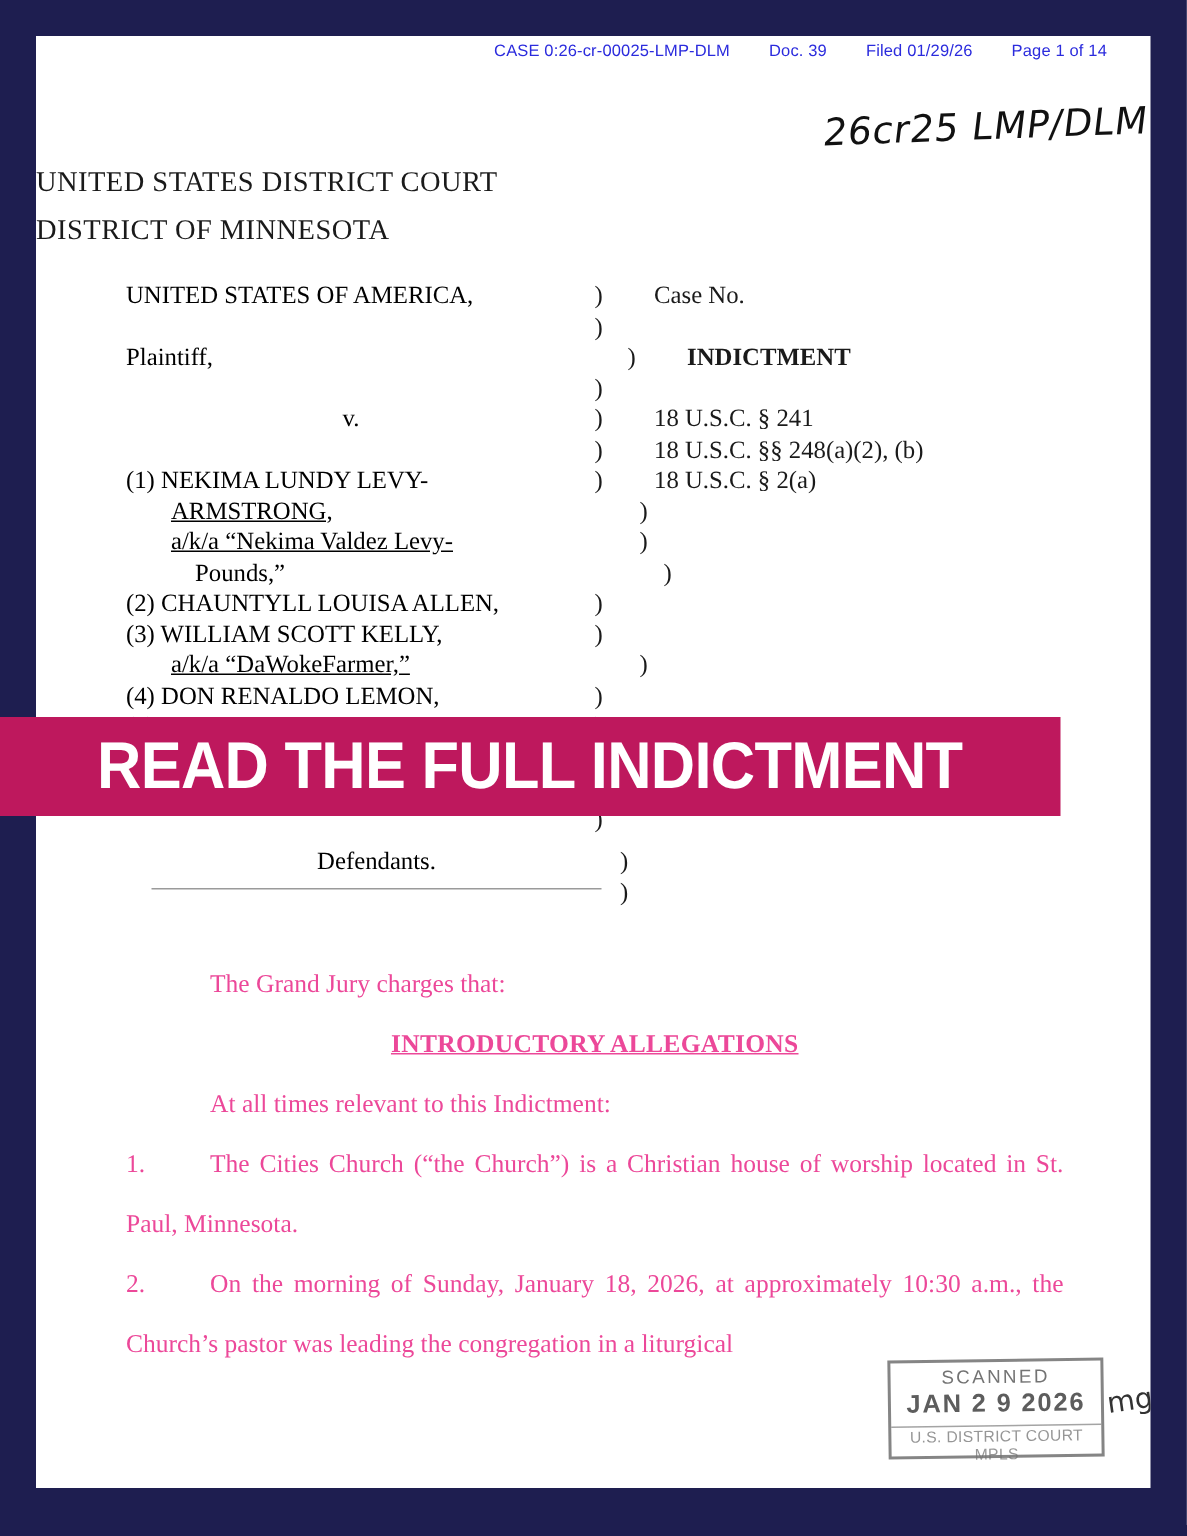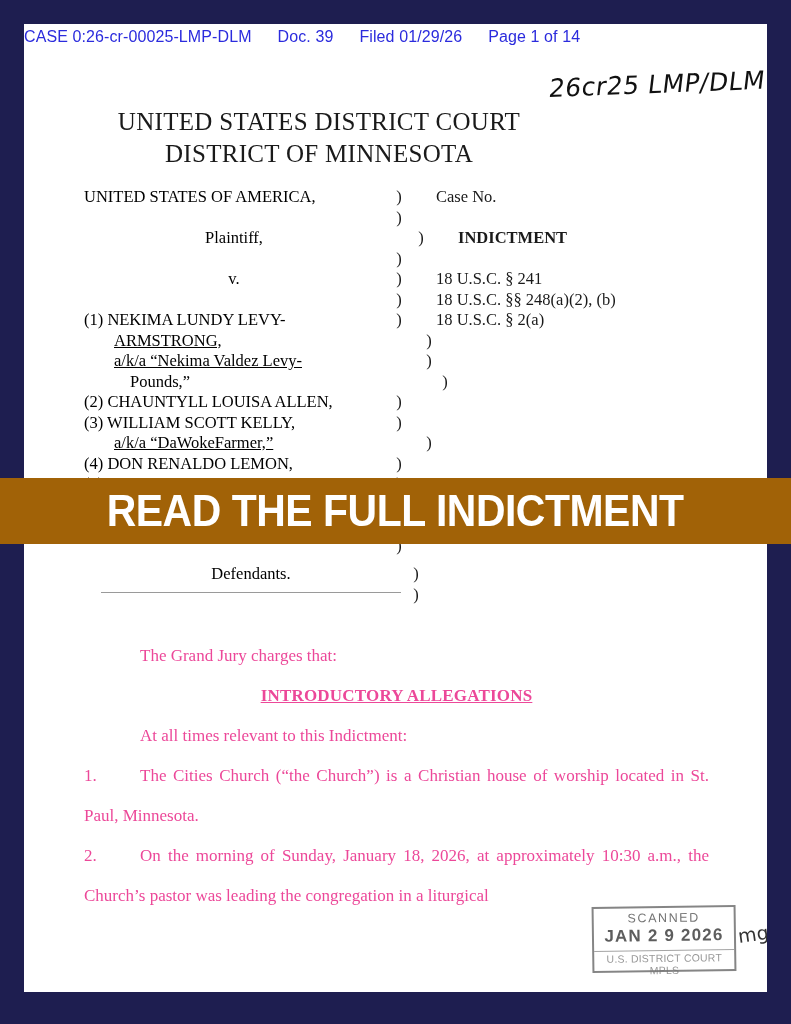--- a/index.html
+++ b/index.html
@@ -32,23 +32,23 @@
     background: #ffffff;
     overflow: hidden;
   }
 
   
   #ecf-header {
     position: absolute;
     left: 0;
     top: 4px;
     width: 714px;
-    text-align: left;
+    text-align: right;
     font-family: "Liberation Sans", sans-serif;
-    font-size: 16px;
+    font-size: 11px;
     color: #2b2bdd;
     letter-spacing: .1px;
     white-space: nowrap;
   }
   #ecf-header .seg { display: inline-block; }
   #ecf-header .gap { display: inline-block; width: 26px; }
 
   
   .handwriting {
     font-family: "DejaVu Sans", sans-serif;
@@ -64,22 +64,22 @@
     transform-origin: left center;
     font-weight: 400;
   }
 
   
   #court-title {
     position: absolute;
     left: 0;
     top: 82px;
     width: 590px;
-    text-align: center;
-    font-size: 25px;
+    text-align: left;
+    font-size: 19px;
     line-height: 32px;
     color: #1a1a1a;
   }
   #court-title div { letter-spacing: .3px; }
 
   
   #caption {
     position: absolute;
     left: 60px;
     top: 163px;
@@ -100,21 +100,21 @@
     text-align: center;
   }
   .cap-right {
     flex: 1;
     padding-left: 22px;
     font-size: 16.5px;
     line-height: 20.5px;
     color: #1a1a1a;
   }
   .center { text-align: center; }
-  .right-ind { text-align: center; padding-right: 22px; }
+  .right-ind { text-align: left; padding-right: 22px; }
   .bold { font-weight: bold; }
 
   .def-line { white-space: nowrap; }
   .def-indent { padding-left: 30px; text-decoration: underline; }
   .def-indent2 { padding-left: 46px; }
 
   
   #defendants-block {
     position: absolute;
     left: 77px;
@@ -195,23 +195,23 @@
     font-size: 19px;
     color: #333;
     transform: rotate(-8deg);
   }
 
   
   #overlay-banner {
     position: absolute;
     left: 0;
     top: 478px;
-    width: 791px;
+    width: 707px;
     height: 66px;
-    background: #a16207;
+    background: #be185d;
     display: flex;
     align-items: center;
     justify-content: center;
     z-index: 50;
   }
   #overlay-banner .txt {
     font-family: "Liberation Sans", sans-serif;
     font-weight: bold;
     font-size: 44px;
     color: #ffffff;

